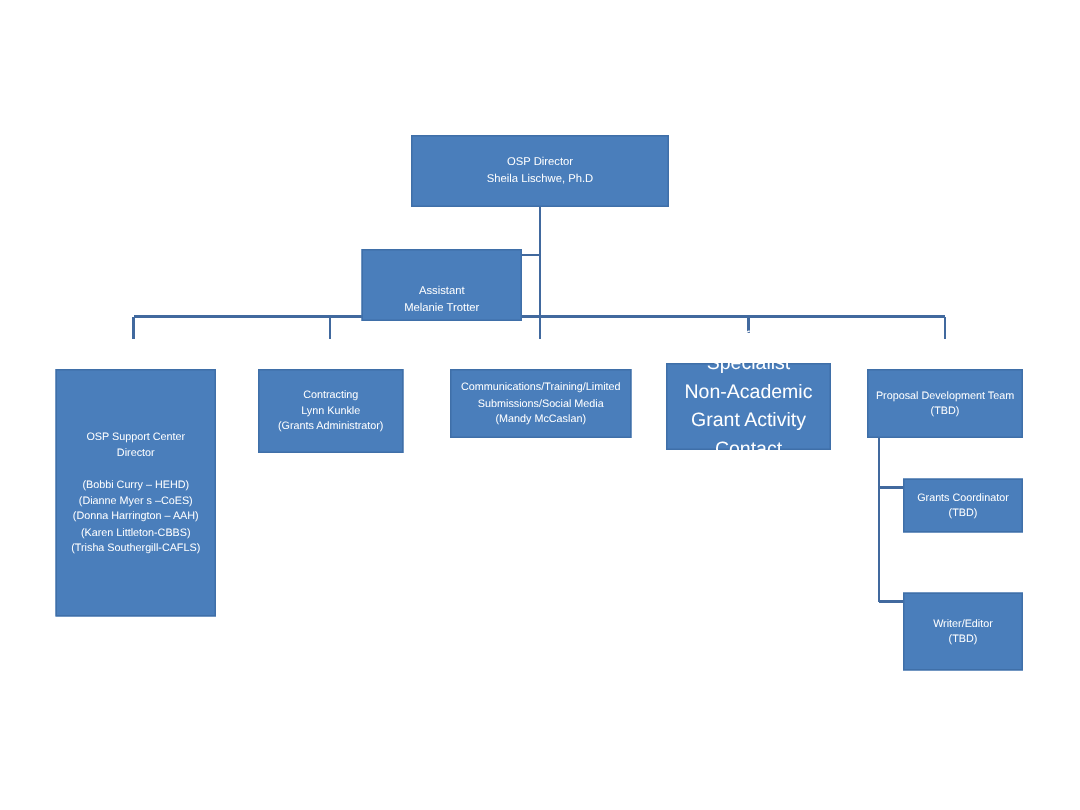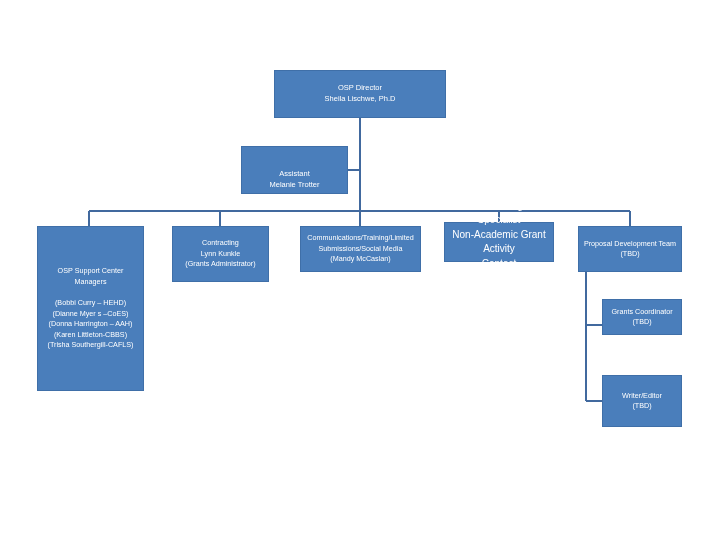--- a/index.html
+++ b/index.html
@@ -37,35 +37,36 @@
     background: #4a7ebb;
     border: 1px solid #3f6fa8;
     display: flex;
     flex-direction: column;
     align-items: center;
     justify-content: center;
     text-align: center;
     color: #ffffff;
     line-height: 1.45;
     padding: 2px 4px;
+    margin-top: 20px;
   }
   .node .line {
     display: block;
     width: 100%;
   }
   .spacer {
     height: 11px;
   }
   
   #node-director      { left: 274px; top: 70px;  width: 172px; height: 48px;  font-size: 7.5px; }
   #node-assistant     { left: 241px; top: 146px; width: 107px; height: 48px;  font-size: 7.5px; justify-content: flex-end; }
   #node-support       { left: 37px;  top: 226px; width: 107px; height: 165px; font-size: 7.2px; }
   #node-contracting   { left: 172px; top: 226px; width: 97px;  height: 56px;  font-size: 7.2px; }
   #node-comms         { left: 300px; top: 226px; width: 121px; height: 46px;  font-size: 7.2px; }
-  #node-career        { left: 444px; top: 222px; width: 110px; height: 40px;  font-size: 10px; }
+  #node-career        { left: 444px; top: 222px; width: 110px; height: 58px;  font-size: 13px; }
   #node-proposal      { left: 578px; top: 226px; width: 104px; height: 46px;  font-size: 7.2px; }
   #node-grants-coord  { left: 602px; top: 299px; width: 80px;  height: 36px;  font-size: 7.2px; }
   #node-writer        { left: 602px; top: 375px; width: 80px;  height: 52px;  font-size: 7.2px; }
 </style>
 </head>
 <body>
 
 <div id="chart-canvas">
 
   <svg class="connectors" viewBox="0 0 720 540" xmlns="http://www.w3.org/2000/svg">
@@ -94,21 +95,21 @@
     <span class="line">Sheila Lischwe, Ph.D</span>
   </div>
 
   <div class="node" id="node-assistant">
     <span class="line">Assistant</span>
     <span class="line">Melanie Trotter</span>
   </div>
 
   <div class="node" id="node-support">
     <span class="line">OSP Support Center</span>
-    <span class="line">Managers</span>
+    <span class="line">Director</span>
     <span class="spacer"></span>
     <span class="line">(Bobbi Curry – HEHD)</span>
     <span class="line">(Dianne Myer s –CoES)</span>
     <span class="line">(Donna Harrington – AAH)</span>
     <span class="line">(Karen Littleton-CBBS)</span>
     <span class="line">(Trisha Southergill-CAFLS)</span>
   </div>
 
   <div class="node" id="node-contracting">
     <span class="line">Contracting</span>

